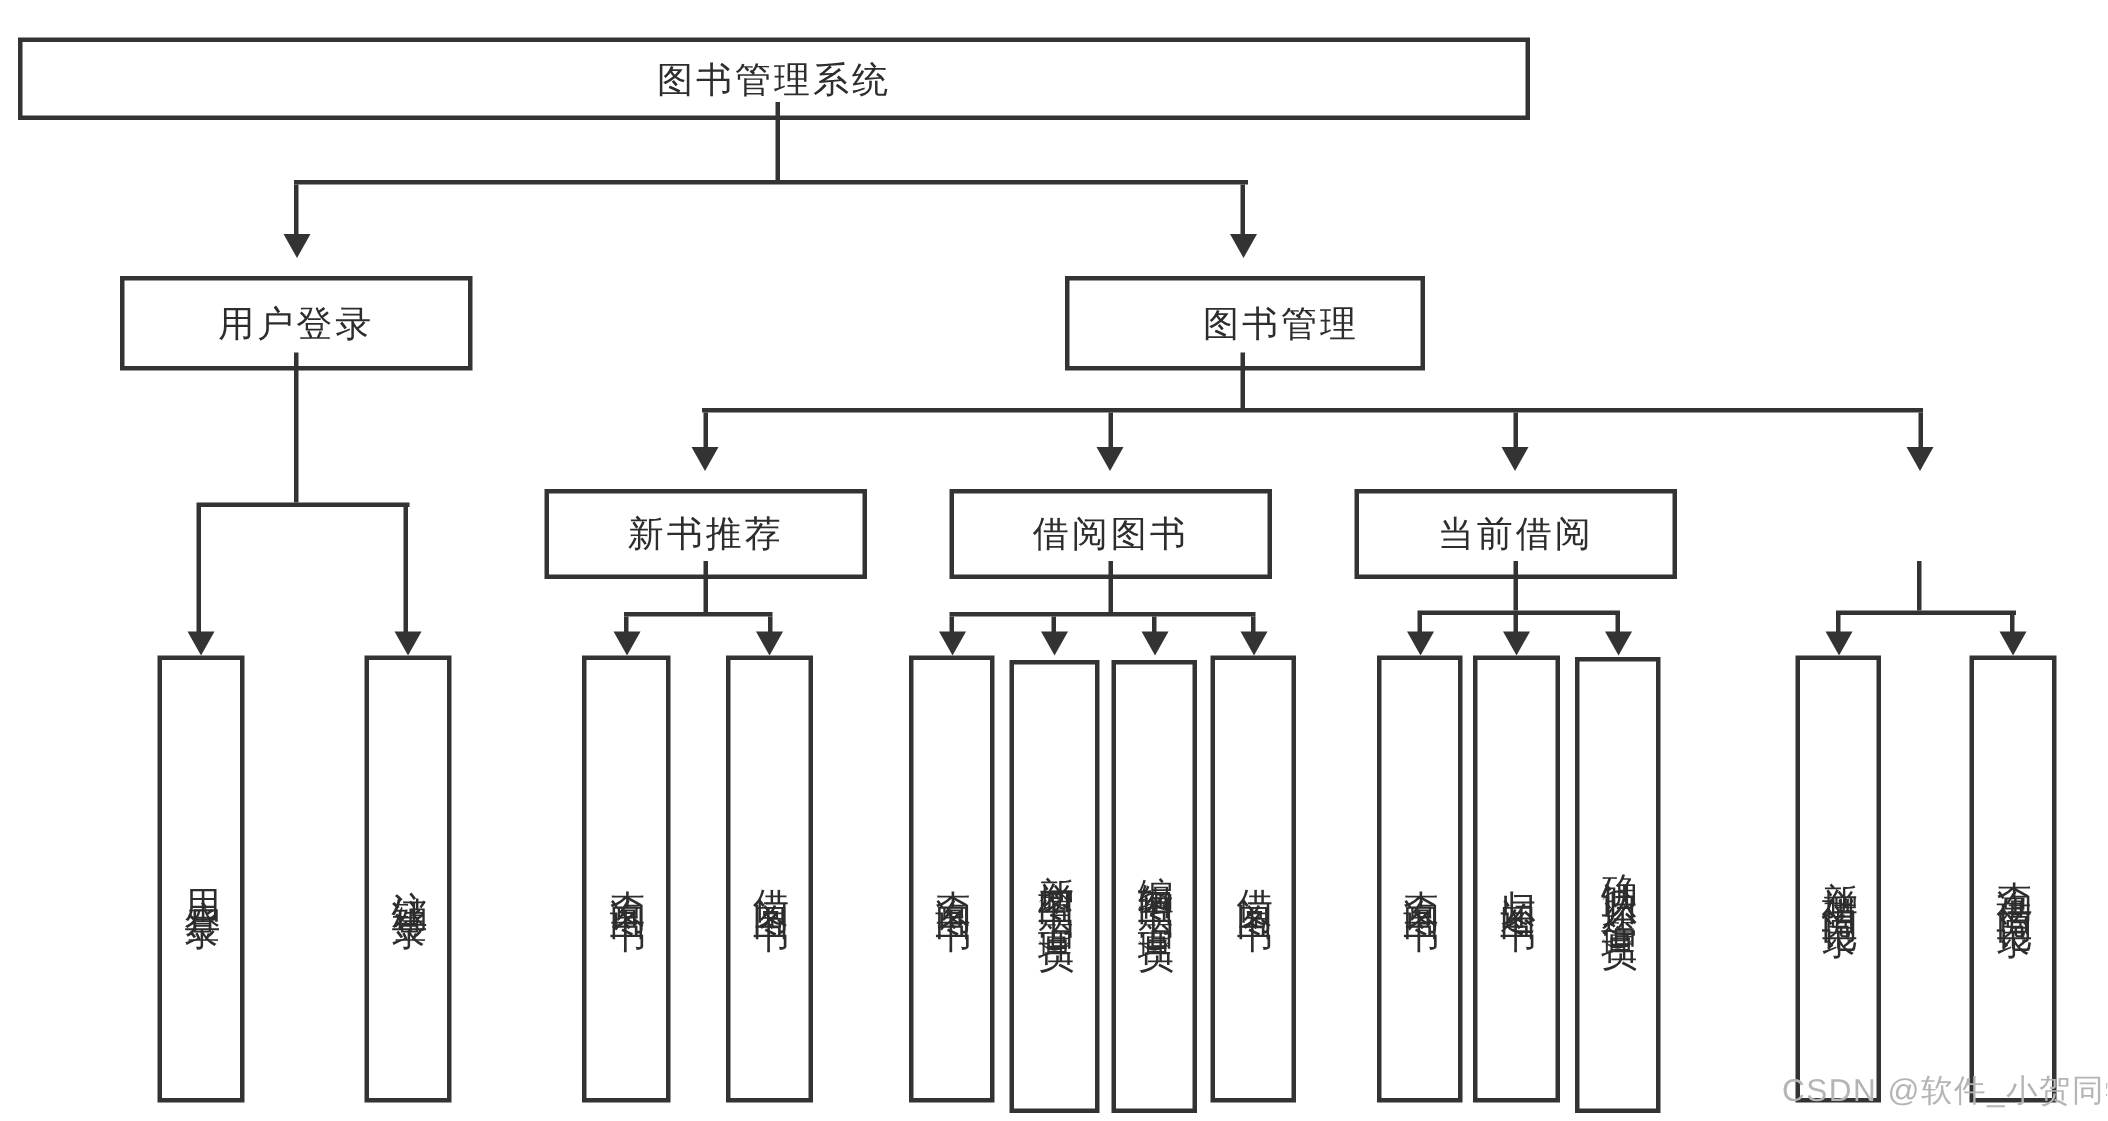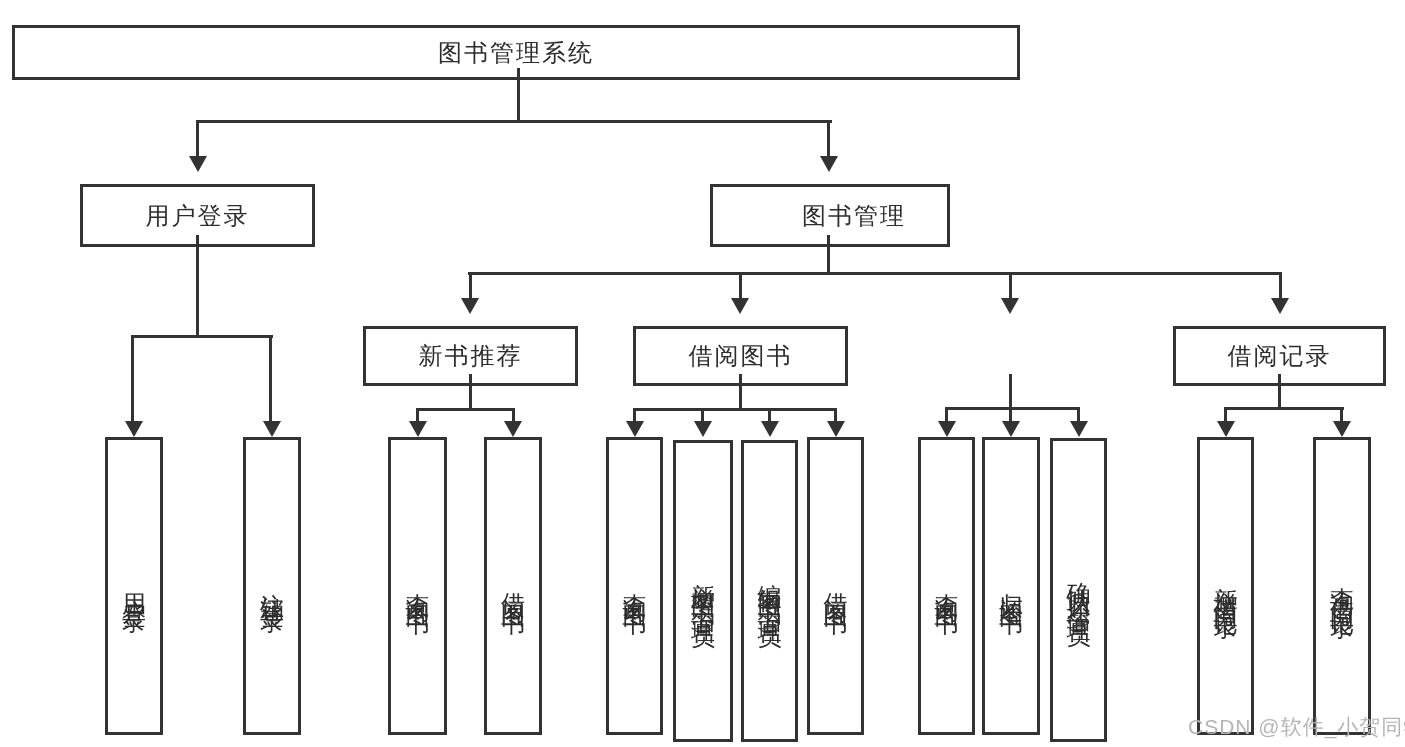--- a/index.html
+++ b/index.html
@@ -81,22 +81,22 @@
   <div class="arrow" style="left:731px;top:298px;"></div>
   <div class="arrow" style="left:1001px;top:298px;"></div>
   <div class="arrow" style="left:1271px;top:298px;"></div>
 
   <div class="box hbox" style="left:363px;top:314px;width:215px;height:60px;">
     <span>新书推荐</span>
   </div>
   <div class="box hbox" style="left:633px;top:314px;width:215px;height:60px;">
     <span>借阅图书</span>
   </div>
-  <div class="box hbox" style="left:1173px;top:314px;width:213px;height:60px;">
-    <span>借阅记录</span>
+  <div class="box hbox" style="left:903px;top:314px;width:215px;height:60px;">
+    <span>当前借阅</span>
   </div>
 
   <div class="line" style="left:469px;top:374px;width:3px;height:34px;"></div>
   <div class="line" style="left:416px;top:408px;width:99px;height:3px;"></div>
   <div class="line" style="left:416px;top:411px;width:3px;height:12px;"></div>
   <div class="line" style="left:512px;top:411px;width:3px;height:12px;"></div>
   <div class="arrow" style="left:409px;top:421px;"></div>
   <div class="arrow" style="left:504px;top:421px;"></div>
 
   <div class="line" style="left:739px;top:374px;width:3px;height:34px;"></div>

